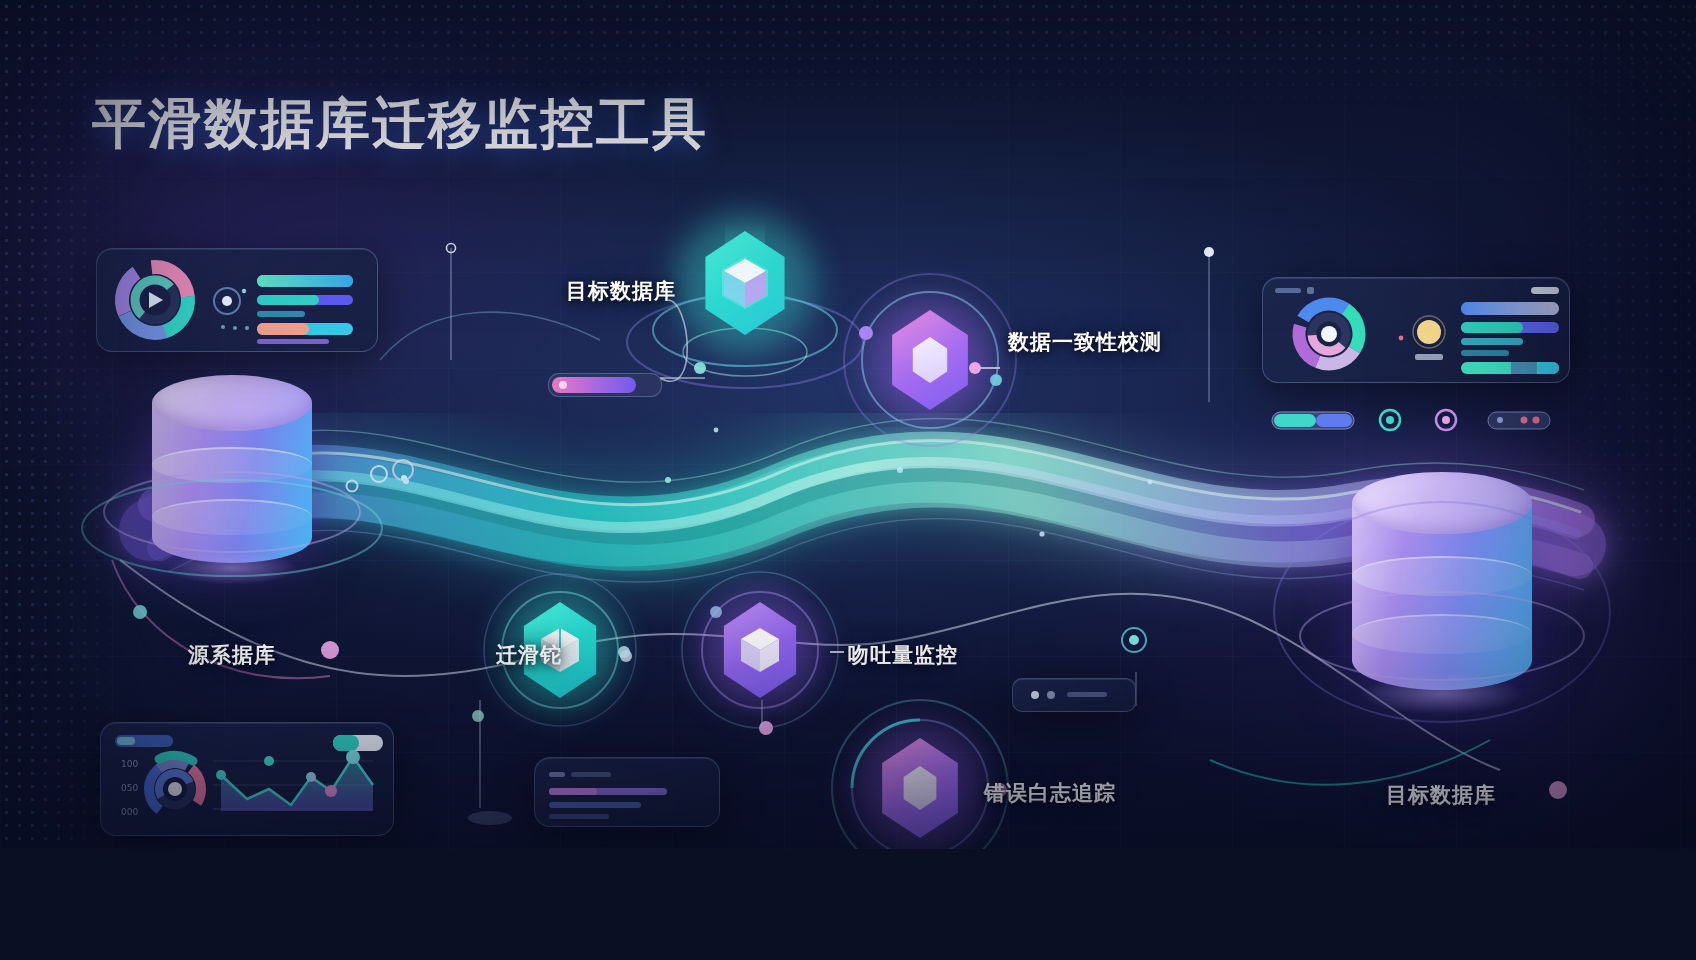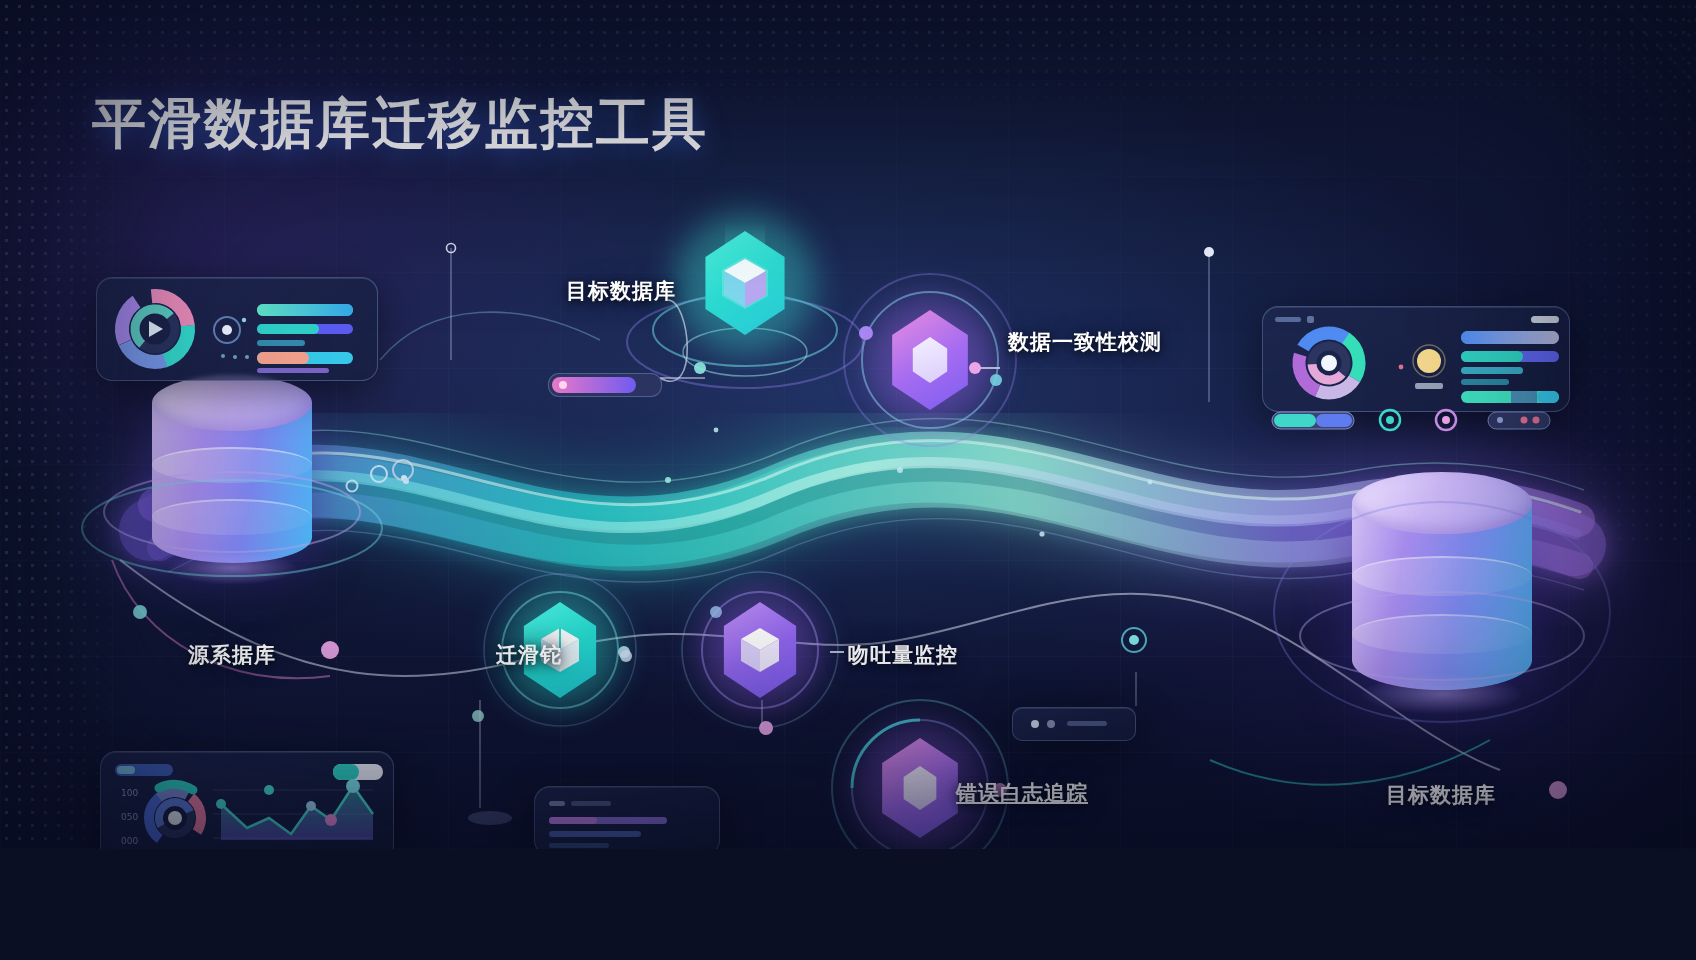--- a/index.html
+++ b/index.html
@@ -47,21 +47,21 @@
     clip-path:polygon(50% 0%,93% 25%,93% 75%,50% 100%,7% 75%,7% 25%);}
   .hex-inner{position:absolute;transform:translate(-50%,-50%);
     clip-path:polygon(50% 0%,93% 25%,93% 75%,50% 100%,7% 75%,7% 25%);}
   .glow{position:absolute;transform:translate(-50%,-50%);border-radius:50%;filter:blur(16px);}
   .dot{position:absolute;border-radius:50%;transform:translate(-50%,-50%);}
 
   
   .panel{position:absolute;border-radius:16px;border:1px solid rgba(150,180,235,.32);
     background:linear-gradient(150deg,rgba(30,40,80,.82),rgba(22,30,62,.72));
     box-shadow:0 10px 40px rgba(0,0,0,.45), inset 0 1px 0 rgba(190,215,255,.14);
-    backdrop-filter:blur(2px);overflow:hidden;margin-top:29px;}
+    backdrop-filter:blur(2px);overflow:hidden;}
   .pill{position:absolute;border-radius:999px;}
 
   
   .cyl{position:absolute;}
   .cyl .body{position:absolute;left:0;border-radius:0 0 50% 50%/0 0 16% 16%;}
   .cyl .top{position:absolute;left:0;border-radius:50%;}
   .cyl .band{position:absolute;border-radius:50%;}
 
   svg{position:absolute;left:0;top:0;overflow:visible;}
 </style>
@@ -299,21 +299,21 @@
       <circle cx="920" cy="788" r="88" fill="none" stroke="#6fd8e0" stroke-width="2" opacity=".35"></circle>
       <path d="M852,788 A68,68 0 0 1 920,720" fill="none" stroke="#35e0d4" stroke-width="3" opacity=".85"></path>
       <circle cx="1000" cy="790" r="7" fill="#eba6e8"></circle>
     </svg>
     <div class="glow" style="left:920px;top:788px;width:130px;height:130px;background:rgba(150,95,240,.38);"></div>
     <div class="hex" style="left:920px;top:788px;width:88px;height:100px;
          background:linear-gradient(150deg,#e88fe0 0%,#a46cf0 52%,#7a5df0 100%);
          box-shadow:0 0 40px rgba(165,100,240,.6);"></div>
     <div class="hex-inner" style="left:920px;top:788px;width:38px;height:44px;
          background:linear-gradient(160deg,#f6f2ff,#ddd2fc);"></div>
-    <div class="nlabel" style="left:956px;top:779px;text-decoration:underline;">错误白志追踪</div>
+    <div class="nlabel" style="left:984px;top:779px;">错误白志追踪</div>
   </div>
 
   <div class="panel" style="left:96px;top:248px;width:280px;height:102px;">
     <svg width="280" height="102">
       <g transform="translate(58,51)">
         <circle r="33" fill="none" stroke="#f08fc0" stroke-width="14" stroke-dasharray="52 156" transform="rotate(-96)"></circle>
         <circle r="33" fill="none" stroke="#35ddd0" stroke-width="14" stroke-dasharray="46 162" transform="rotate(-6)"></circle>
         <circle r="33" fill="none" stroke="#7a9cf0" stroke-width="14" stroke-dasharray="48 160" transform="rotate(72)"></circle>
         <circle r="33" fill="none" stroke="#a98cf2" stroke-width="14" stroke-dasharray="46 162" transform="rotate(156)"></circle>
         <circle r="20" fill="none" stroke="#2a3560" stroke-width="9"></circle>

